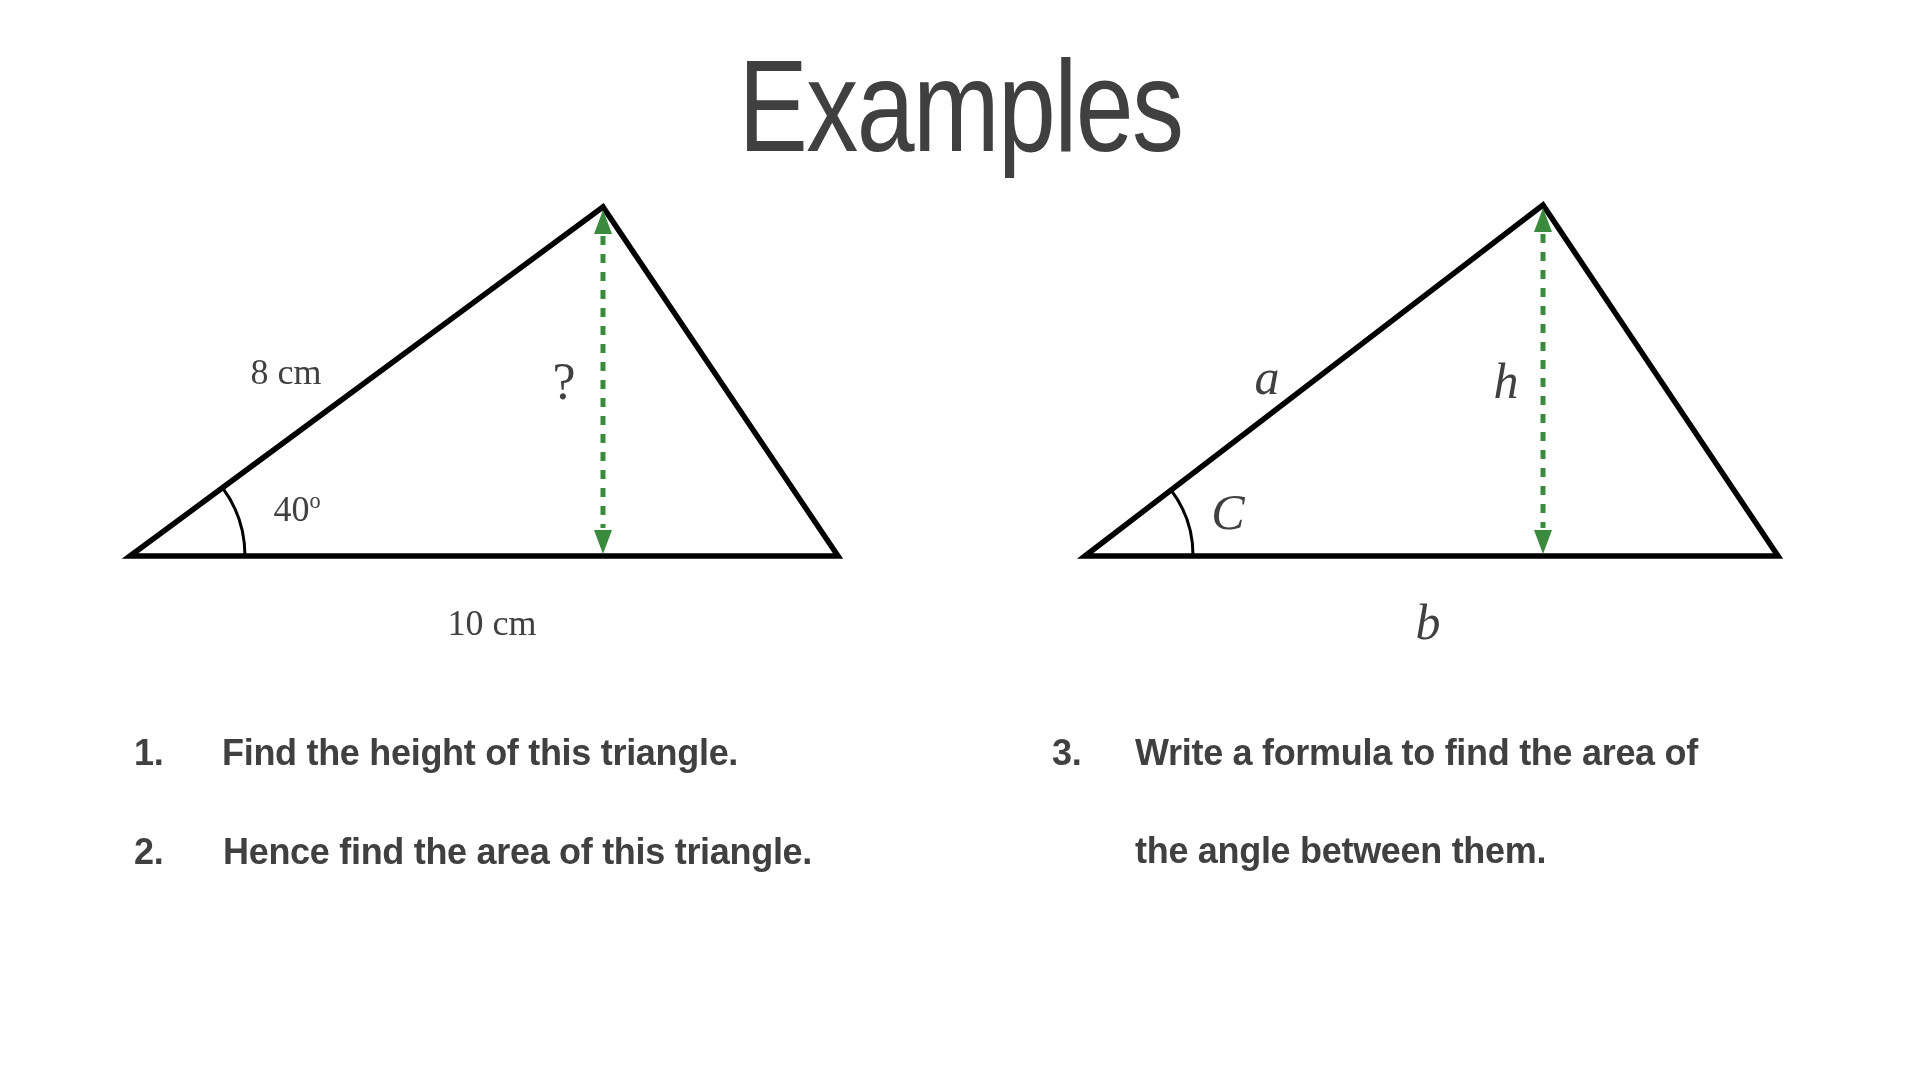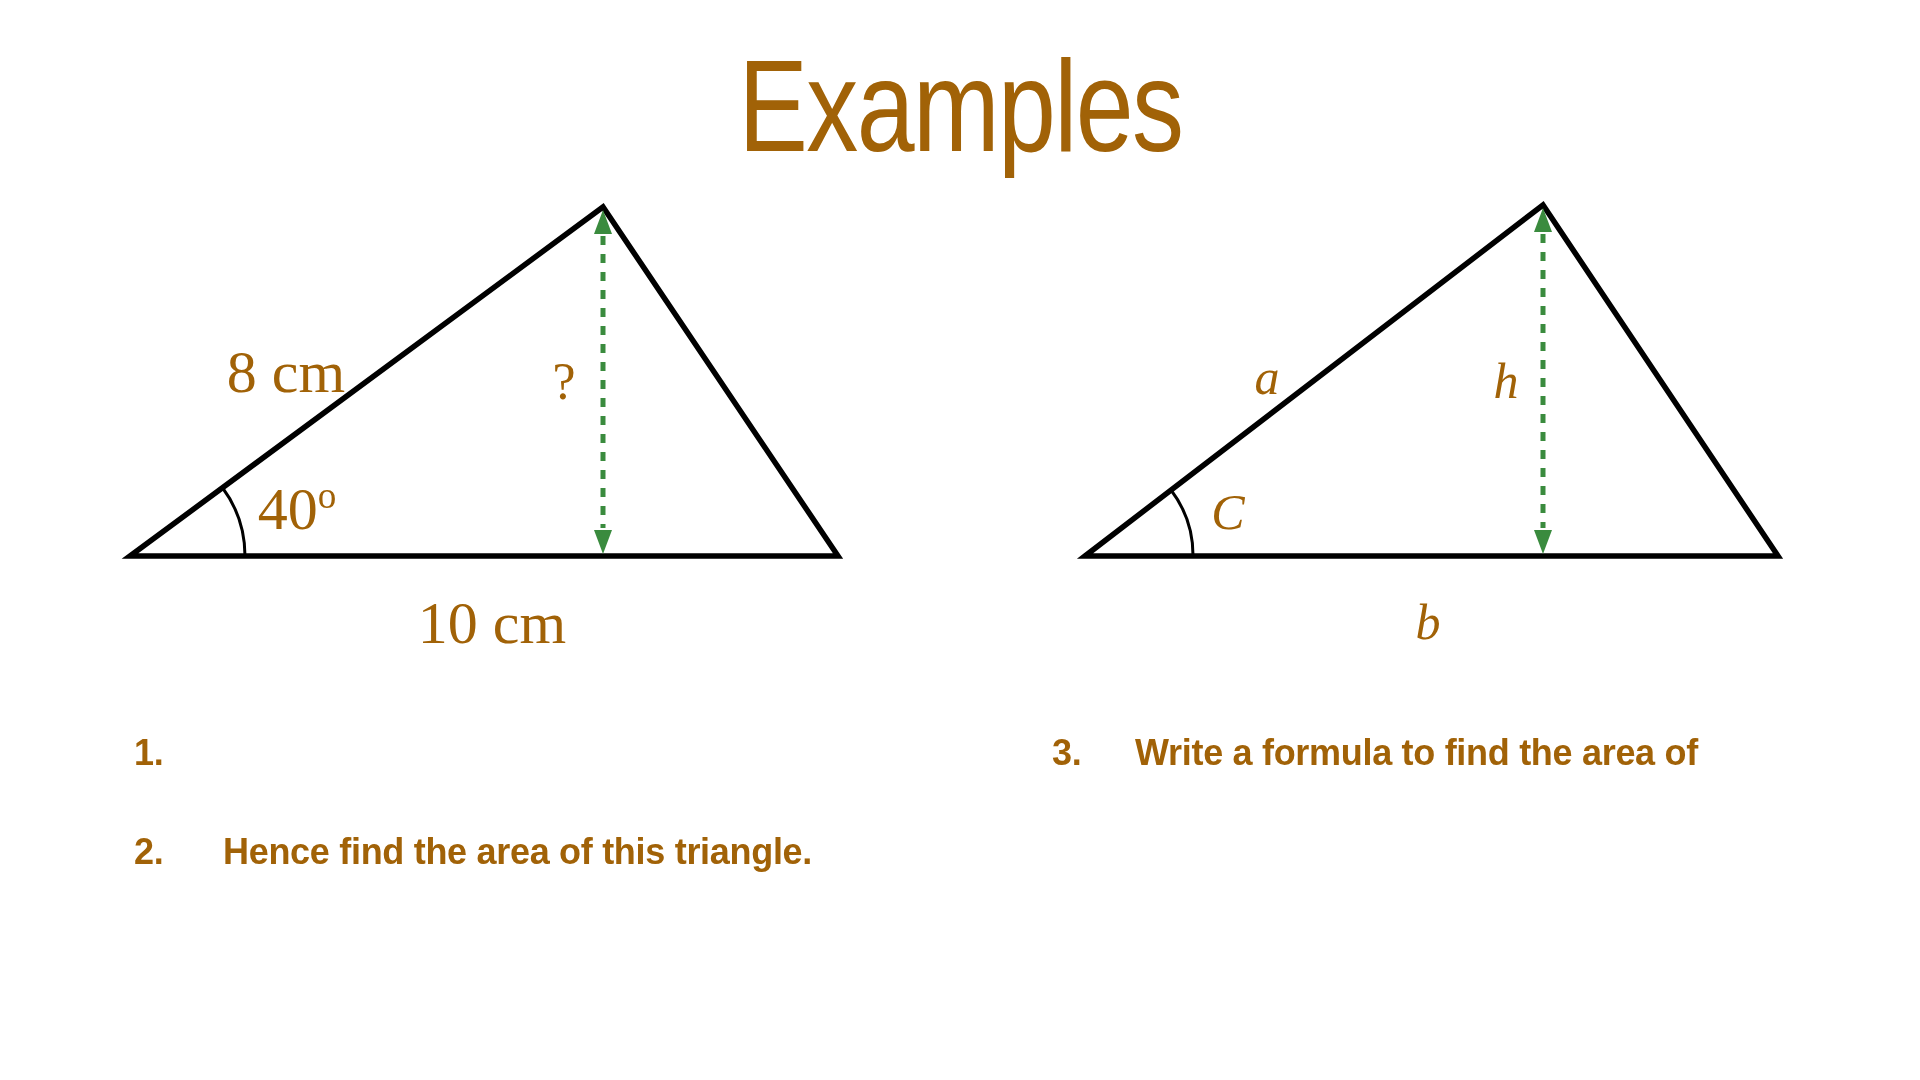--- a/index.html
+++ b/index.html
@@ -7,21 +7,21 @@
     padding: 0;
     background: #ffffff;
   }
   .slide {
     position: relative;
     width: 1920px;
     height: 1080px;
     background: #ffffff;
     overflow: hidden;
     font-family: "Liberation Sans", sans-serif;
-    color: #a16207;
+    color: #404040;
   }
   .title {
     position: absolute;
     top: 28px;
     left: 0;
     width: 100%;
     margin: 0;
     text-align: center;
     font-size: 130px;
     font-weight: 300;
@@ -57,21 +57,21 @@
     stroke-width: 5;
     stroke-dasharray: 9 9;
   }
   .lbl {
     position: absolute;
     transform: translate(-50%, -50%);
     font-family: "Liberation Serif", serif;
     white-space: nowrap;
     line-height: 1;
   }
-  .serif48 { font-size: 60px; }
+  .serif48 { font-size: 36px; }
   .serif52 { font-size: 52px; }
   .ital { font-style: italic; font-size: 50px; }
   .lbl sup {
     font-size: 62%;
     vertical-align: super;
     line-height: 0;
   }
   .q-num, .q-text {
     position: absolute;
     font-size: 36px;
@@ -109,20 +109,22 @@
   <div class="lbl serif52" style="left:564px; top:382px;">?</div>
   <div class="lbl serif48" style="left:297px; top:509px;font-family:Liberation Serif, serif;"><span>40</span><sup>o</sup></div>
   <div class="lbl serif48" style="left:492px; top:623px;">10 cm</div>
 
   <div class="lbl ital" style="left:1267px; top:377px;">a</div>
   <div class="lbl ital" style="left:1506px; top:381px;">h</div>
   <div class="lbl ital" style="left:1228px; top:512px;">C</div>
   <div class="lbl ital" style="left:1428px; top:622px;">b</div>
 
   <div class="q-num" style="left:134px; top:731px;">1.</div>
+  <div class="q-text" style="left:222px; top:731px;">Find the height of this triangle.</div>
 
   <div class="q-num" style="left:134px; top:830px;">2.</div>
   <div class="q-text" style="left:223px; top:830px;">Hence find the area of this triangle.</div>
 
   <div class="q-num" style="left:1052px; top:731px;">3.</div>
   <div class="q-text" style="left:1135px; top:731px;text-align:center;">Write a formula to find the area of</div>
+  <div class="q-text" style="left:1135px; top:829px;">the angle between them.</div>
 
 </div>
 
 </body></html>

